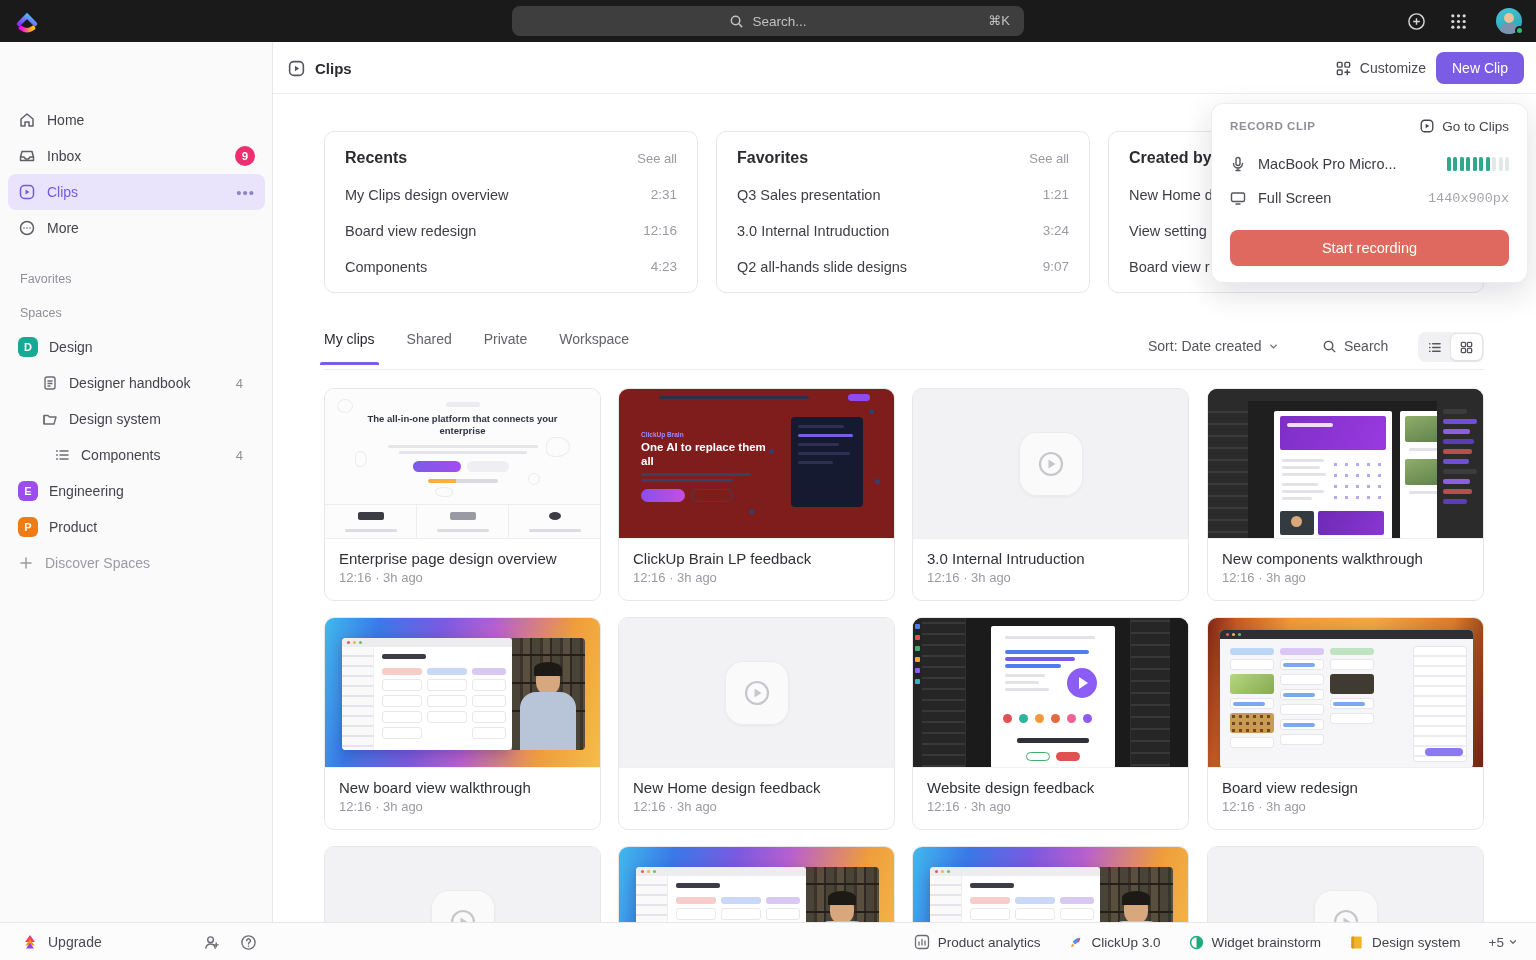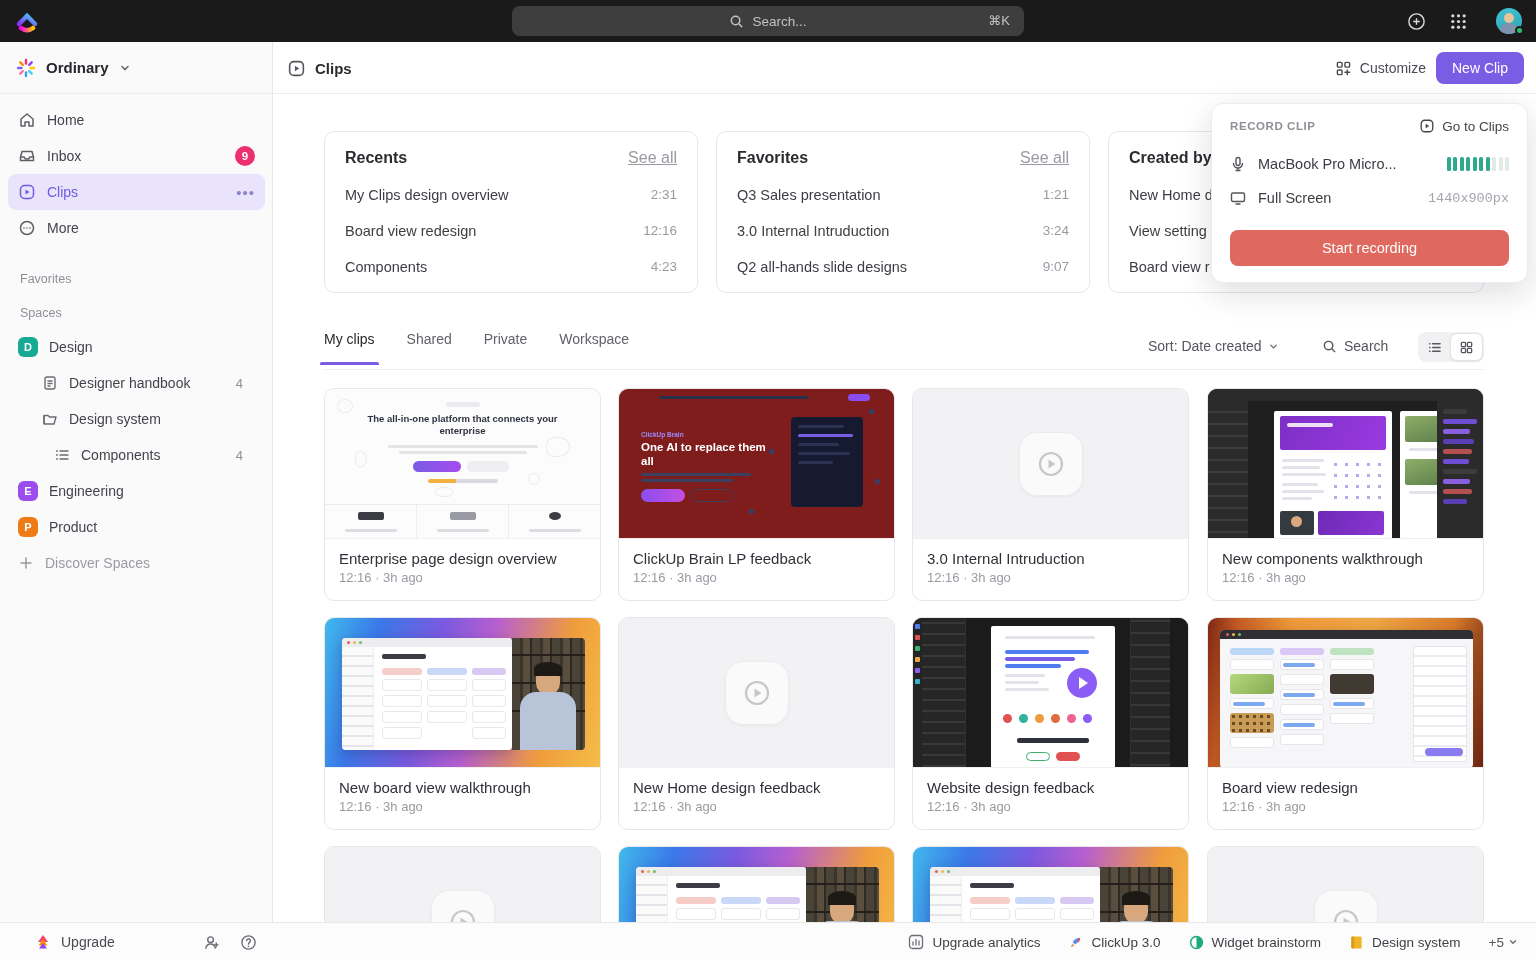--- a/index.html
+++ b/index.html
@@ -41,21 +41,21 @@
   .space-row { position:absolute; height:34px; display:flex; align-items:center; gap:11px; font-size:14px; color:#43434c; width:245px; left:8px; padding:0 10px; border-radius:8px; }
   .space-avatar { width:20px; height:20px; border-radius:6px; color:#fff; font-size:11px; font-weight:bold;
     display:flex; align-items:center; justify-content:center; }
   .space-count { margin-left:auto; color:#8f8f98; font-size:13px; }
   .sico { display:flex; color:#6b6b74; }
   .muted { color:#9a9aa1; }
 
   
   #footer { position:absolute; left:0; top:922px; width:1536px; height:38px; background:#fcfcfd;
     border-top:1px solid #e8e7ea; z-index:20; }
-  #footer-left { position:absolute; left:35px; top:0; height:38px; display:flex; align-items:center; gap:10px; }
+  #footer-left { position:absolute; left:22px; top:0; height:38px; display:flex; align-items:center; gap:10px; }
   #upgrade-label { font-size:14px; color:#4a4a52; }
   #footer-left-icons { position:absolute; left:203px; top:0; height:38px; display:flex; align-items:center; gap:20px; color:#6d6d76; }
   #footer-right { position:absolute; right:18px; top:0; height:38px; display:flex; align-items:center; gap:28px; }
   .footer-item { display:flex; align-items:center; gap:8px; font-size:13.5px; color:#3f3f46; }
   #footer-more { display:flex; align-items:center; gap:4px; font-size:13.5px; color:#55555c; }
 
   
   #main-header { position:absolute; left:273px; top:42px; width:1263px; height:52px; background:#fff;
     border-bottom:1px solid #ededf0; }
   #page-title-wrap { position:absolute; left:14px; top:0; height:52px; display:flex; align-items:center; gap:9px; }
@@ -63,21 +63,21 @@
   #customize-btn { position:absolute; right:110px; top:11px; height:30px; display:flex; align-items:center; gap:8px;
     font-size:14px; color:#4a4a52; }
   #new-clip-btn { position:absolute; right:12px; top:10px; height:32px; padding:0 16px; background:#7b5ce5;
     color:#fff; font-size:14px; font-weight:500; border:none; border-radius:8px; display:flex; align-items:center; }
 
   
   .sum-card { position:absolute; top:131px; height:162px; background:#fff; border:1px solid #e7e7ea;
     border-radius:10px; padding:17px 20px; overflow:hidden; }
   .sum-head { display:flex; align-items:baseline; justify-content:space-between; }
   .sum-title { font-size:16px; font-weight:600; color:#2b2b30; }
-  .sum-seeall { font-size:16px; color:#9a9aa2;text-decoration:underline; }
+  .sum-seeall { font-size:13px; color:#9a9aa2; }
   .sum-row { display:flex; justify-content:space-between; margin-top:20px; font-size:14.5px; color:#3d3d44; }
   .sum-time { color:#9a9aa2; font-size:13.5px; }
 
   
   #record-popup { position:absolute; left:1211px; top:103px; width:317px; height:180px; background:#fff;
     border-radius:12px; border:1px solid #ececef; box-shadow:0 10px 32px rgba(20,20,40,.14); z-index:30; padding:16px 18px; }
   #record-popup-title { font-size:11.5px; font-weight:600; letter-spacing:.05em; color:#8f8f98; }
   #go-to-clips { position:absolute; right:18px; top:14px; display:flex; align-items:center; gap:7px;
     font-size:13.5px; color:#44444c; }
   .rp-row { position:absolute; left:18px; right:18px; display:flex; align-items:center; gap:12px; font-size:14.5px; color:#3c3c43; }
@@ -311,40 +311,20 @@
       </svg>
     </div>
     <div id="avatar">
       <span class="head"></span>
         <span class="body"></span>
     </div>
     <span id="avatar-status"></span>
   </div>
 
   <div id="sidebar">
-    <div id="workspace-row">
-      <span>
-        <svg width="20" height="20" viewBox="0 0 20 20" stroke-width="2.4" stroke-linecap="round" fill="none">
-          <path d="M10 2v3.5" stroke="#f8306d"></path>
-            <path d="M10 14.5V18" stroke="#2ea3f2"></path>
-          <path d="M2 10h3.5" stroke="#7b68ee"></path>
-            <path d="M14.5 10H18" stroke="#ffc800"></path>
-          <path d="M4.3 4.3l2.5 2.5" stroke="#ff8800"></path>
-            <path d="M13.2 13.2l2.5 2.5" stroke="#49ccf9"></path>
-          <path d="M4.3 15.7l2.5-2.5" stroke="#fd71af"></path>
-            <path d="M13.2 6.8l2.5-2.5" stroke="#9043ee"></path>
-        </svg>
-      </span>
-      <span id="workspace-name">Ordinary</span>
-      <span>
-        <svg width="12" height="12" viewBox="0 0 12 12" fill="none" stroke="#6b6b74" stroke-width="1.6" stroke-linecap="round">
-          <path d="M3 4.5l3 3 3-3"></path>
-        </svg>
-      </span>
-    </div>
 
     <div class="side-nav">
       <div class="nav-item">
         <span class="nico">
           <svg width="18" height="18" viewBox="0 0 18 18" fill="none" stroke="currentColor" stroke-width="1.5" stroke-linejoin="round">
             <path d="M3 8l6-5 6 5v7h-4v-4H7v4H3z"></path>
           </svg>
         </span>
         <span>Home</span>
       </div>
@@ -949,21 +929,21 @@
       </span>
     </div>
     <div id="footer-right">
       <div class="footer-item">
         <span>
           <svg width="16" height="16" viewBox="0 0 16 16" fill="none" stroke="#6d6d76" stroke-width="1.3">
             <rect x="1.5" y="1.5" width="13" height="13" rx="3"></rect>
             <path d="M5 11V8M8 11V5.5M11 11V7" stroke-linecap="round"></path>
           </svg>
         </span>
-        <span>Upgrade analytics</span>
+        <span>Product analytics</span>
       </div>
       <div class="footer-item">
         <span>
           <svg width="15" height="15" viewBox="0 0 16 16">
             <path d="M13 3c-3 0-6 1.5-8 4.5l2.5 2.5C10.5 8 13 6 13 3z" fill="#5b8def"></path>
             <path d="M13 3c0 2-.8 3.7-2 5l-1.5-1.5C10.5 5.2 11.5 4 13 3z" fill="#e05252"></path>
             <path d="M4.5 9 L3 13 L7 11.5z" fill="#f09a3e"></path>
           </svg>
         </span>
         <span>ClickUp 3.0</span>

